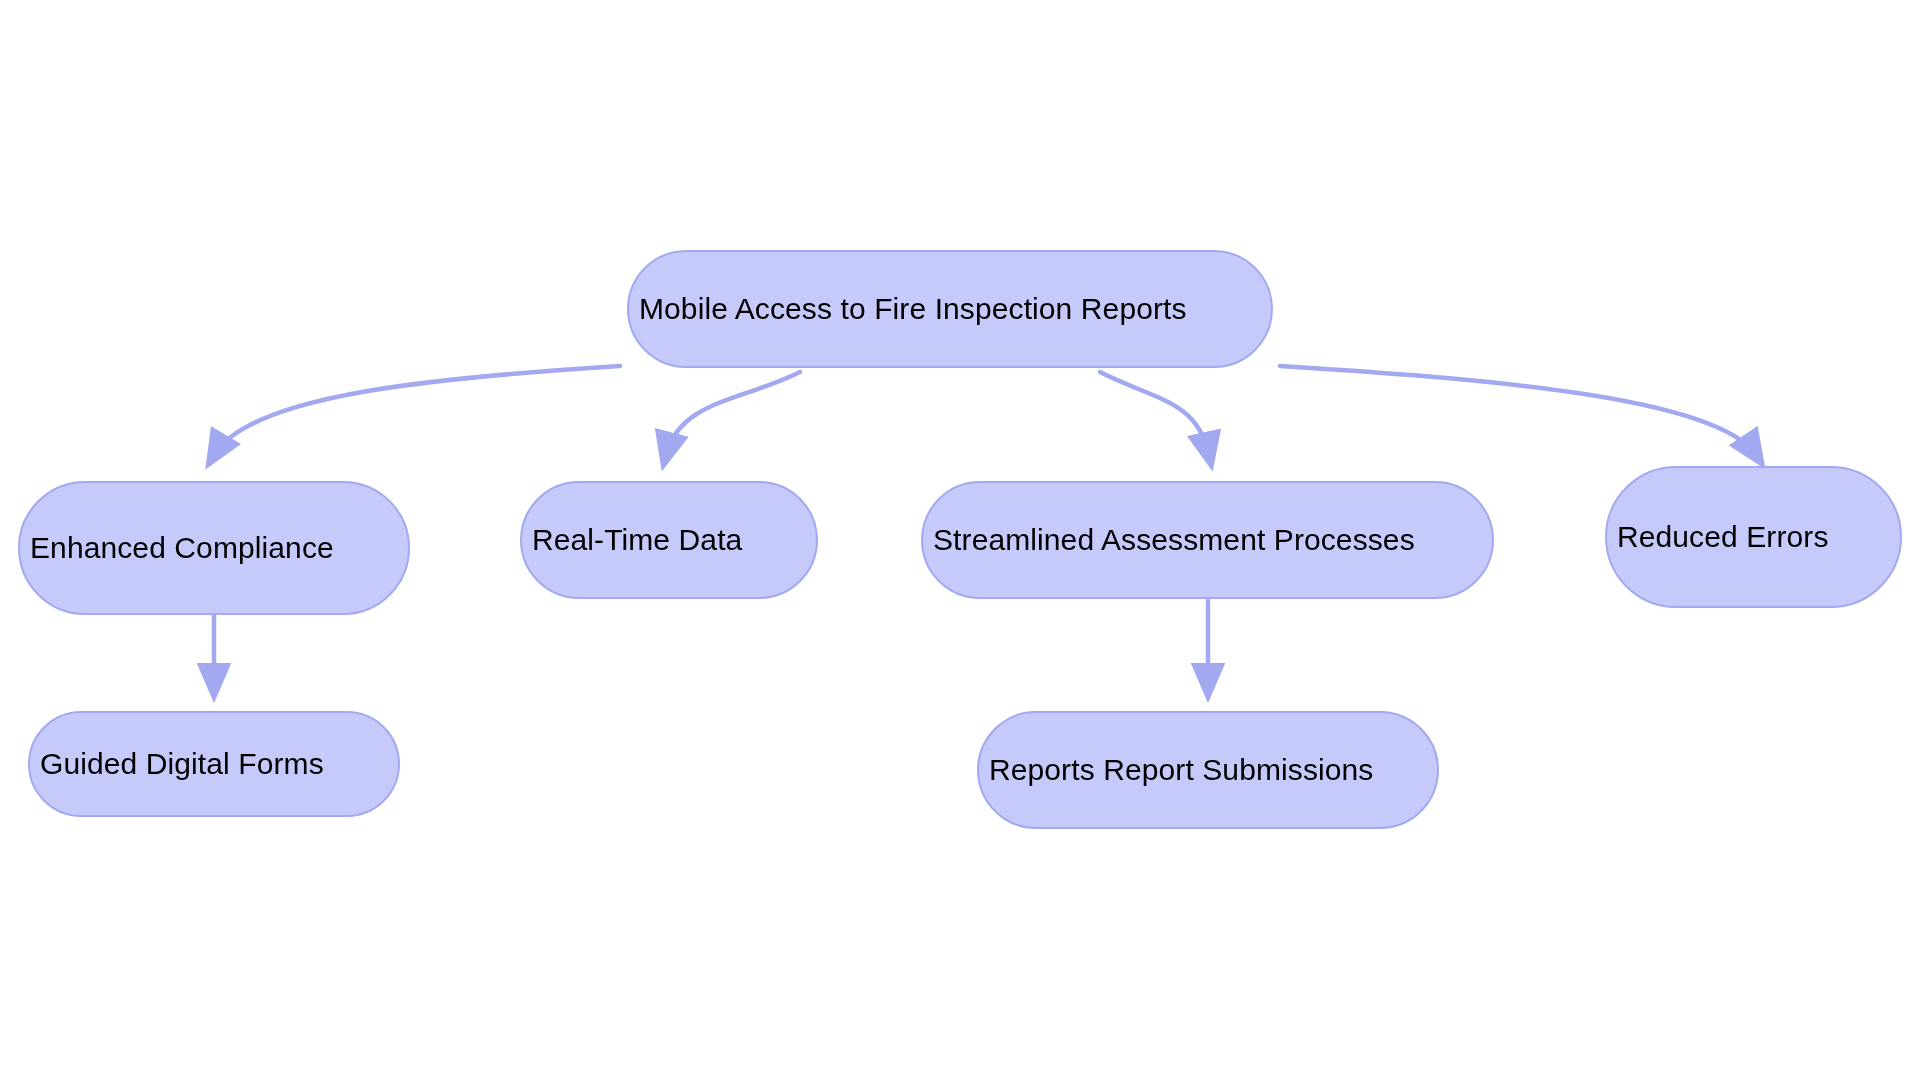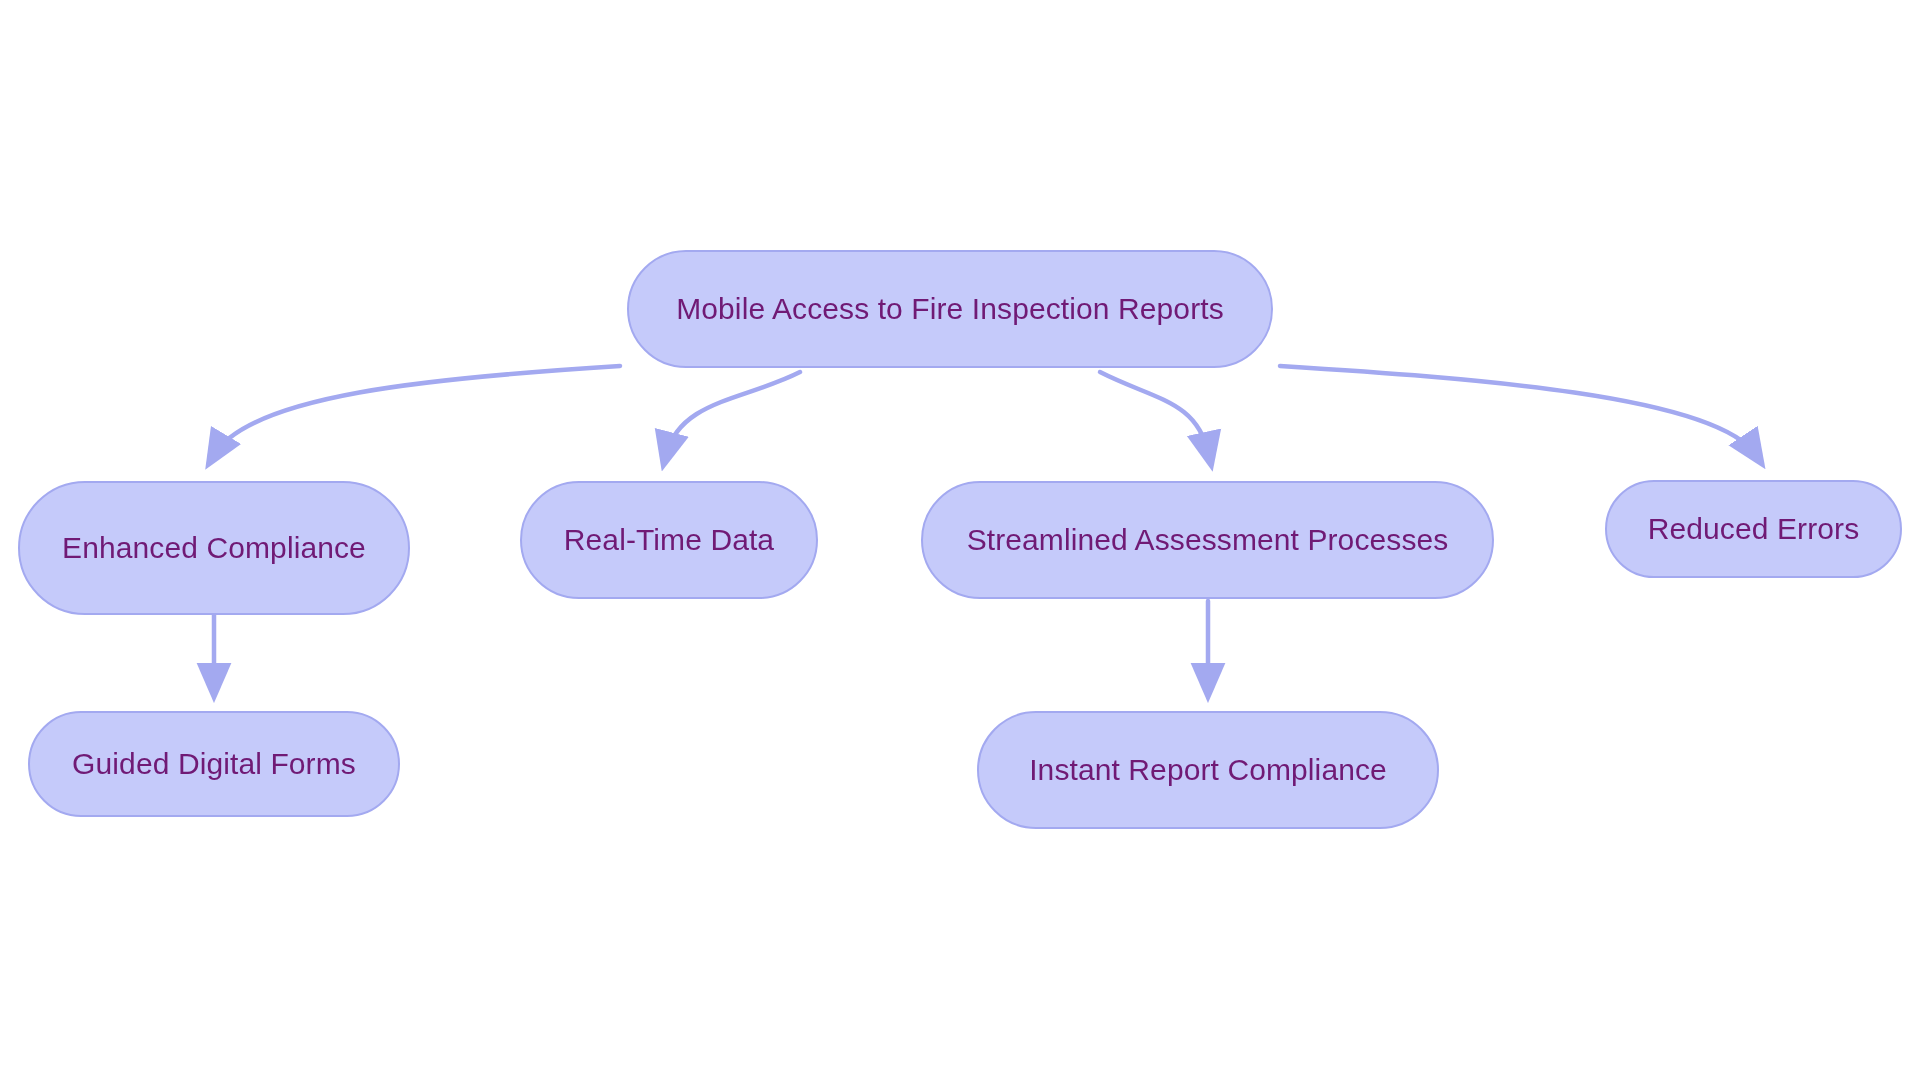--- a/index.html
+++ b/index.html
@@ -26,25 +26,24 @@
     top: 0;
     width: 1920px;
     height: 1083px;
     pointer-events: none;
   }
   .node {
     position: absolute;
     box-sizing: border-box;
     display: flex;
     align-items: center;
-    justify-content: center;
     background: #c5cafa;
     border: 2px solid #a3a9f0;
     border-radius: 9999px;
-    color: #701a75;
+    color: #000000;
     font-size: 30px;
     font-weight: 400;
     letter-spacing: 0.1px;
     line-height: 1;
     white-space: nowrap;
     text-align: center;
     font-family: "Liberation Sans", "DejaVu Sans", sans-serif;
   }
   .node-label {
     display: block;
@@ -85,25 +84,25 @@
   </div>
 
   <div class="node" style="left:520px; top:481px; width:298px; height:118px;">
     <span class="node-label">Real-Time Data</span>
   </div>
 
   <div class="node" style="left:921px; top:481px; width:573px; height:118px;">
     <span class="node-label">Streamlined Assessment Processes</span>
   </div>
 
-  <div class="node" style="left:1605px; top:480px; width:297px; height:98px;">
+  <div class="node" style="left:1605px; top:466px; width:297px; height:142px;">
     <span class="node-label">Reduced Errors</span>
   </div>
 
   <div class="node" style="left:28px; top:711px; width:372px; height:106px;">
     <span class="node-label">Guided Digital Forms</span>
   </div>
 
   <div class="node" style="left:977px; top:711px; width:462px; height:118px;">
-    <span class="node-label">Instant Report Compliance</span>
+    <span class="node-label">Reports Report Submissions</span>
   </div>
 
 </div>
 
 </body></html>

